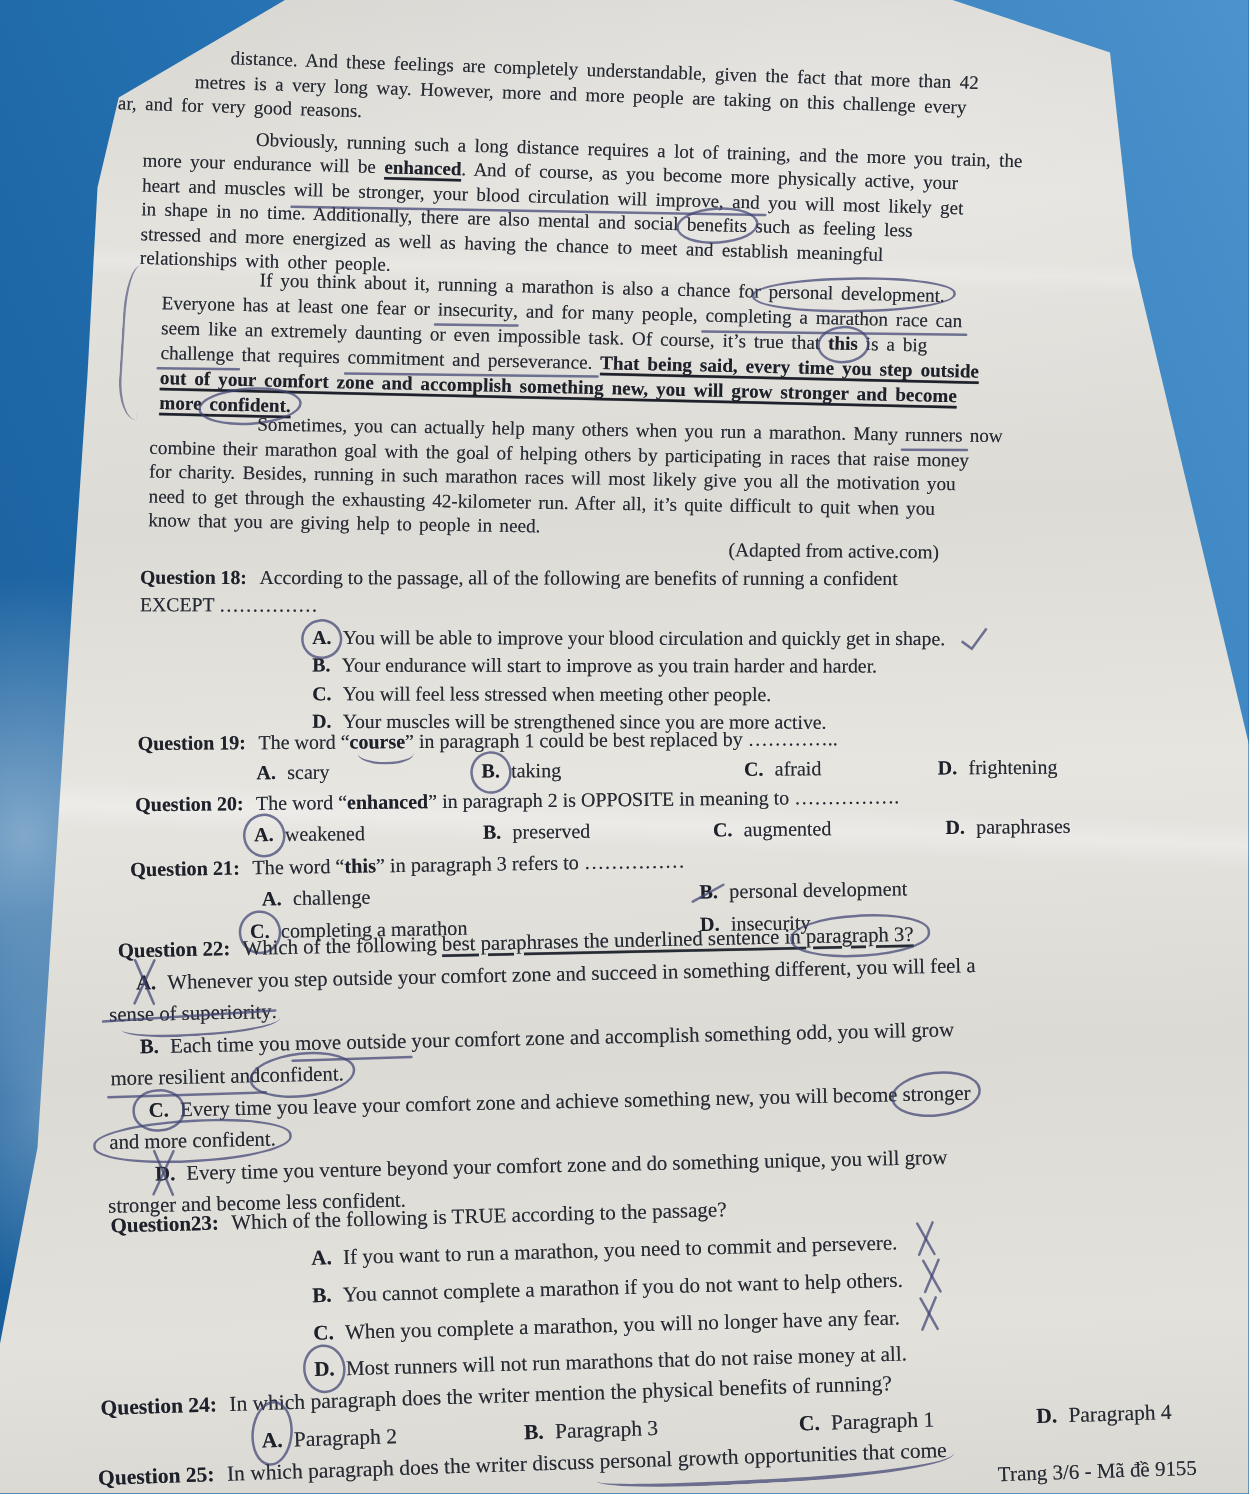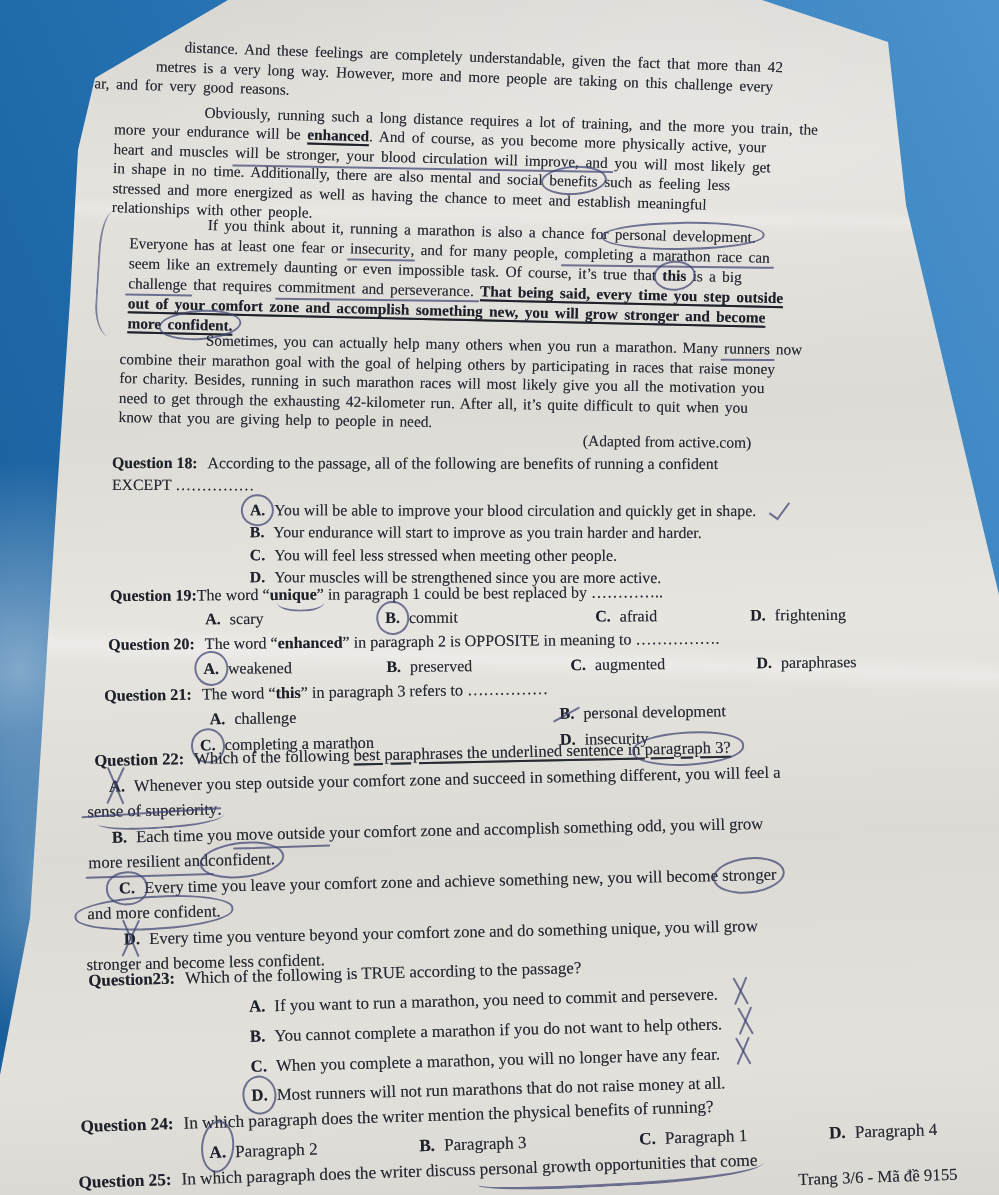--- a/index.html
+++ b/index.html
@@ -113,24 +113,24 @@
   <div class="blk" style="top:452px;left:112px;width:820px;transform:rotate(0.1deg);font-size:15.8px;line-height:22.4px;">
     <div class="ln"><span class="b" style="margin-right:10px;">Question 18:</span><span>According to the passage, all of the following are benefits of running a confident</span></div>
     <div class="ln"><span>EXCEPT ……………</span></div>
     <div class="ln" style="padding-left:138px;"><span class="ok pc">A.</span><span>You will be able to improve your blood circulation and quickly get in shape.</span><span class="pcheck"></span></div>
     <div class="ln" style="padding-left:138px;"><span class="ok">B.</span><span>Your endurance will start to improve as you train harder and harder.</span></div>
     <div class="ln" style="padding-left:138px;"><span class="ok">C.</span><span>You will feel less stressed when meeting other people.</span></div>
     <div class="ln" style="padding-left:138px;"><span class="ok">D.</span><span>Your muscles will be strengthened since you are more active.</span></div>
   </div>
 
   <div class="blk" style="top:584px;left:110px;width:860px;transform:rotate(-0.4deg);font-size:16px;line-height:24px;">
-    <div class="ln"><span class="b" style="">Question 19:</span><span>The word “</span><span class="b puc">unique</span><span>” in paragraph 1 could be best replaced by …………..</span></div>
+    <div class="ln"><span class="b" style="margin-right:10px;">Question 19:</span><span>The word “</span><span class="b puc">course</span><span>” in paragraph 1 could be best replaced by …………..</span></div>
     <div class="row">
       <span class="opt" style="left:95px;text-align:center;"><span class="ok">A.</span><span>scary</span></span>
-      <span class="opt" style="left:275px;"><span class="ok pc">B.</span><span>commit</span></span>
+      <span class="opt" style="left:275px;"><span class="ok pc">B.</span><span>taking</span></span>
       <span class="opt" style="left:455px;margin-left:30px;"><span class="ok">C.</span><span>afraid</span></span>
       <span class="opt" style="left:640px;"><span class="ok">D.</span><span>frightening</span></span>
     </div>
   </div>
 
   <div class="blk" style="top:632px;left:108px;width:860px;transform:rotate(-0.6deg);font-size:16px;line-height:25px;">
     <div class="ln"><span class="b" style="margin-right:10px;">Question 20:</span><span>The word “</span><span class="b">enhanced</span><span>” in paragraph 2 is OPPOSITE in meaning to …………….</span></div>
     <div class="row">
       <span class="opt" style="left:95px;"><span class="ok pc">A.</span><span>weakened</span></span>
       <span class="opt" style="left:278px;"><span class="ok">B.</span><span>preserved</span></span>

